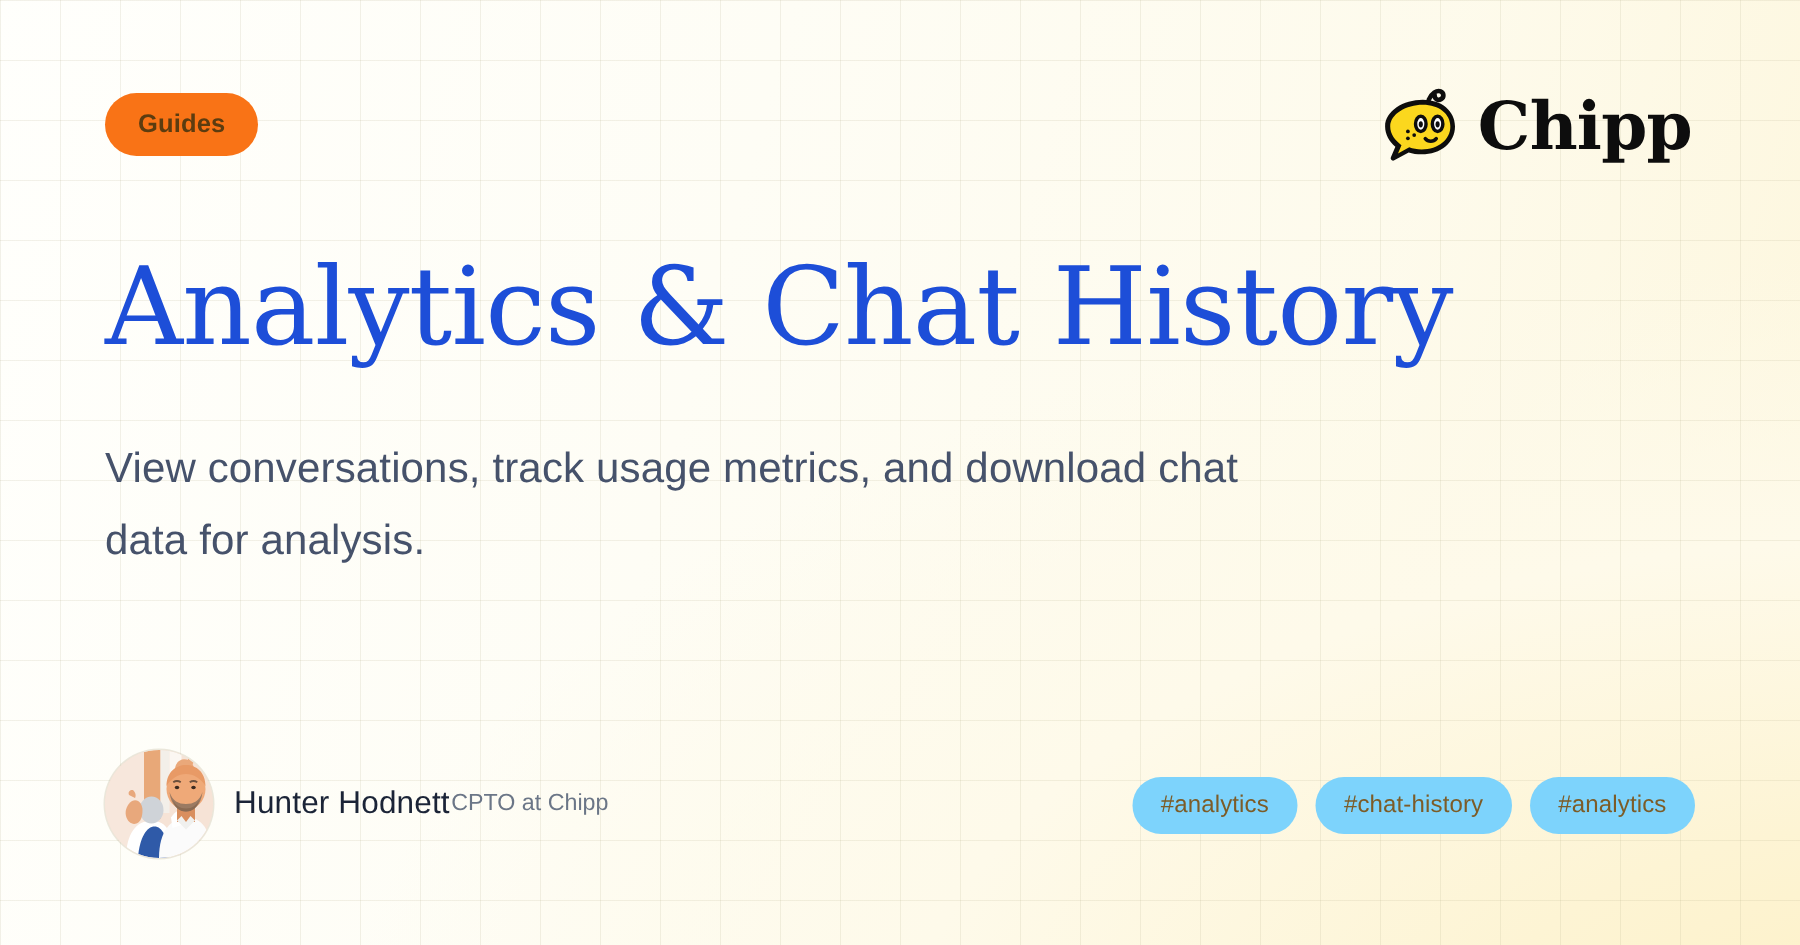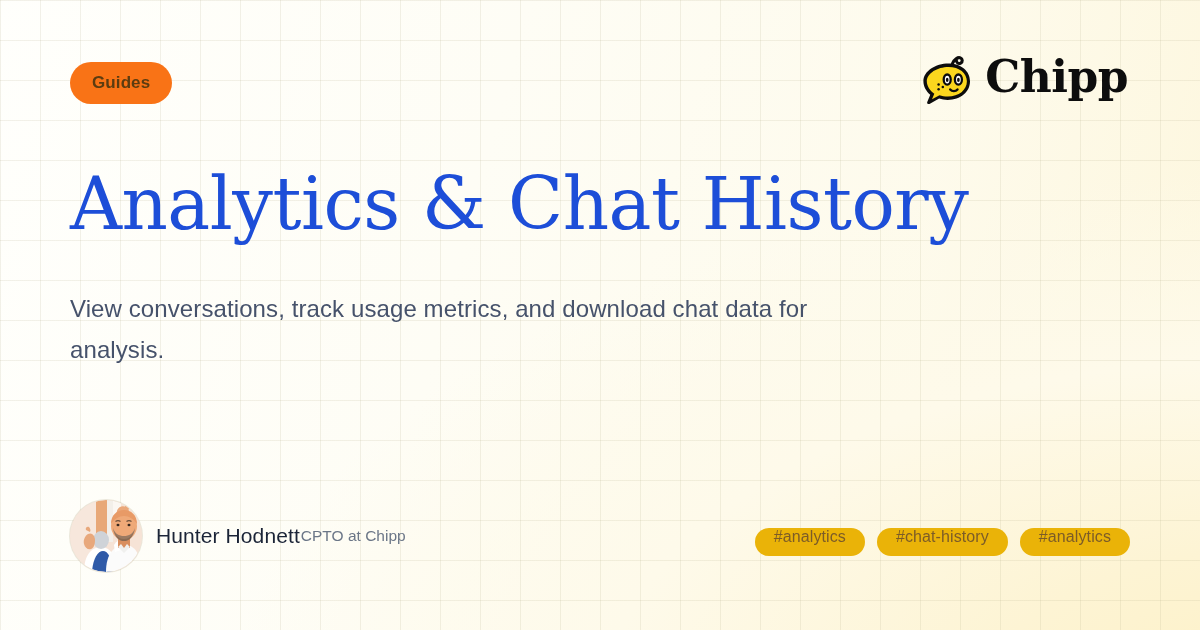--- a/index.html
+++ b/index.html
@@ -66,21 +66,21 @@
     color:#5c3c10;
     font-size:17px;
     font-weight:600;
     letter-spacing:0.1px;
     white-space:nowrap;
   }
 
   
   .logo {
     position:absolute; right:72px; top:54px;
-    display:flex; gap:8px;
+    display:flex; align-items:center; gap:8px;
     height:60px;
   }
   .logo-mark { width:58px; height:54px; display:block; }
   .logo-word {
     font-family:"DejaVu Serif", serif;
     font-weight:700;
     font-size:44px;
     line-height:1;
     color:#0d0d0d;
     letter-spacing:-0.5px;
@@ -97,21 +97,21 @@
     line-height:1.06;
     color:#1d4ed8;
     letter-spacing:-0.5px;
     white-space:nowrap;
   }
 
   
   .subtitle {
     position:absolute; left:70px; top:288px;
     width:760px;
-    font-size:24px;
+    font-size:28px;
     line-height:1.72;
     color:#46526b;
     font-weight:400;
     letter-spacing:0.1px;
   }
 
   
   .author {
     position:absolute; left:70px; bottom:58px;
     display:flex; align-items:center; gap:14px;
@@ -139,25 +139,25 @@
   .author-date {
     font-size:15.5px; color:#97a0ae; line-height:1.35;
   }
 
   
   .tags {
     position:absolute; right:70px; bottom:74px;
     display:flex; align-items:center; gap:12px;
   }
   .tag {
-    height:28px;
+    height:38px;
     padding:0 19px;
-    display:flex; 
+    display:flex; align-items:center;
     border-radius:19px;
-    background:#eab308;
+    background:#7dd3fc;
     color:#7c5c28;
     font-size:16px;
     white-space:nowrap;
     letter-spacing:0.1px;
   }
 </style>
 </head>
 <body>
 
 <div id="canvas">

